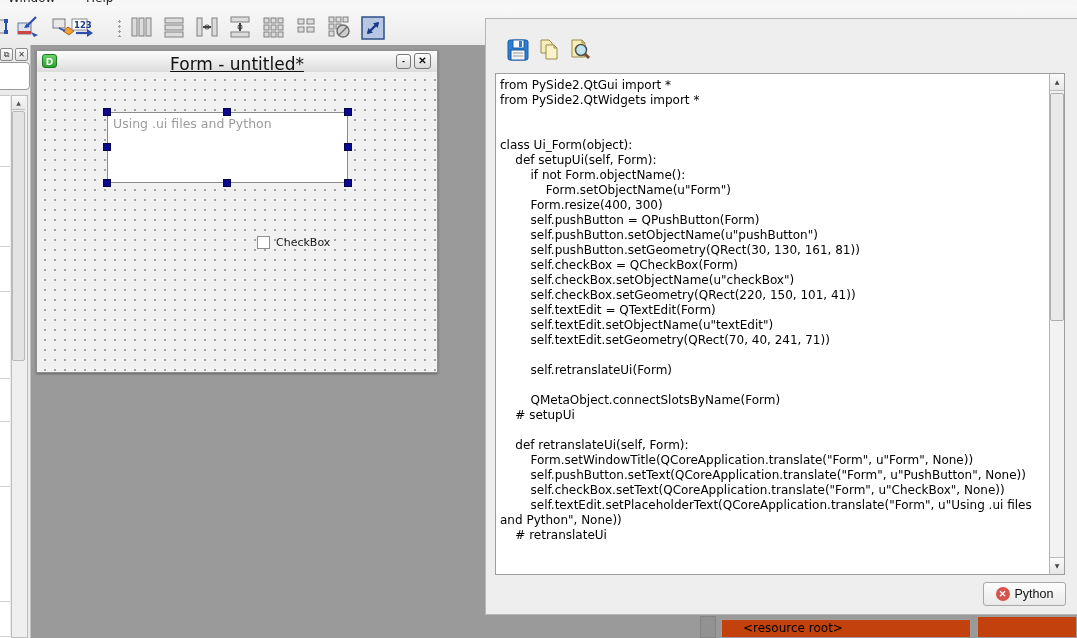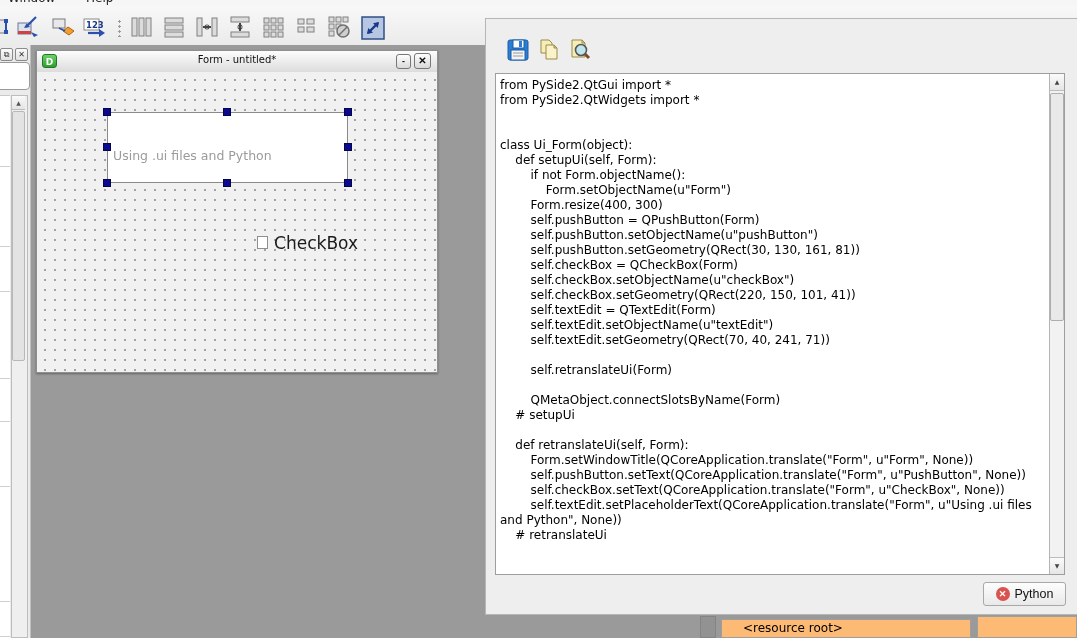--- a/index.html
+++ b/index.html
@@ -24,36 +24,36 @@
   .vscroll-left{position:absolute;left:11px;top:50px;width:15px;bottom:0;background:#efefef;border:1px solid #bdbdbd;}
   .vscroll-left .arrow{position:absolute;left:0;top:0;width:13px;height:13px;background:linear-gradient(#fafafa,#e4e4e4);
     border-bottom:1px solid #bdbdbd;font-size:6px;line-height:13px;text-align:center;color:#555;}
   .vscroll-left .thumb{position:absolute;left:0;top:15px;width:13px;height:250px;background:#e3e3e3;border:1px solid #b8b8b8;border-radius:2px;box-sizing:border-box;}
   
   .mdi{position:absolute;left:30px;top:45px;right:0;bottom:0;background:#9a9a9a;}
   
   .formwin{position:absolute;left:36px;top:50px;width:402px;height:323px;border:1px solid #8f8f8f;
     background:#f1f1f1;box-shadow:0 1px 2px rgba(0,0,0,.35);box-sizing:border-box;}
   .formwin .titlebar{position:relative;height:21px;background:linear-gradient(#fdfdfd,#dcdcdc);border-bottom:1px solid #aeaeae;}
-  .formwin .title{position:absolute;left:0;right:0;top:3px;text-align:center;font-size:10px;color:#111;}
+  .formwin .title{position:absolute;left:0;right:0;top:3px;text-align:center;font-size:17px;color:#111;text-decoration:underline;}
   .dbadge{position:absolute;left:5px;top:3px;width:15px;height:14px;border-radius:3px;border:1px solid #1e7a1e;
     background:linear-gradient(#6ed06e,#2f9e2f);color:#fff;font-size:9px;font-weight:bold;text-align:center;line-height:14px;box-sizing:border-box;}
   .winbtn{position:absolute;top:3px;width:15px;height:15px;border:1px solid #777;border-radius:3px;
     background:linear-gradient(#fefefe,#d9d9d9);font-size:9px;line-height:13px;text-align:center;color:#111;padding:0;font-weight:bold;}
   .winbtn.close{width:17px;height:16px;top:2px;font-size:10px;line-height:14px;}
   .formbody{position:absolute;left:0;top:21px;right:0;bottom:0;background-color:#f1f1f1;
     background-image:radial-gradient(circle,#a3a3a3 0.9px,transparent 1.05px);background-size:10px 10px;background-position:3px 3px;}
   .qtextedit{position:absolute;left:70px;top:40px;width:241px;height:71px;background:#fff;border:1px solid #8a8a8a;box-sizing:border-box;}
-  .qtextedit .ph{position:absolute;left:5px;top:3px;font-size:12.5px;color:#9b9b9b;margin-top:32px;}
+  .qtextedit .ph{position:absolute;left:5px;top:3px;font-size:12.5px;color:#9b9b9b;}
   .handle{position:absolute;width:8px;height:8px;background:#0a0a90;border:1px solid #05054a;box-sizing:border-box;}
   .qpushbutton{position:absolute;left:30px;top:132px;width:160px;height:74px;border:1px solid #a0a0a0;border-radius:2px;
     background:linear-gradient(#fafafa,#dedede);font-size:12.5px;color:#1a1a1a;display:flex;align-items:center;justify-content:center;}
   .qcheckbox{position:absolute;left:220px;top:150px;width:101px;height:41px;display:flex;align-items:center;gap:6px;}
   .cbind{width:13px;height:13px;background:#fff;border:1px solid #8f8f8f;box-sizing:border-box;}
-  .cblabel{font-size:17px;color:#1a1a1a;}
+  .cblabel{font-size:11px;color:#1a1a1a;}
   
   .dialog{position:absolute;left:485px;top:18px;width:632px;height:597px;background:#eeeeee;border:1px solid #b6b6b6;box-sizing:border-box;}
   .dbtn{position:absolute;top:18px;width:26px;height:26px;border:0;background:transparent;padding:0;}
   .codearea{position:absolute;left:9px;top:54px;width:570px;height:502px;background:#fff;border:1px solid #9e9e9e;box-sizing:border-box;}
   .codearea pre{position:absolute;left:0;top:0;right:15px;bottom:0;margin:0;padding:4px 2px 3px 4px;overflow:hidden;
     font-family:"DejaVu Sans","Liberation Sans",sans-serif;font-size:12px;line-height:15px;white-space:pre-wrap;color:#000;}
   .vscroll{position:absolute;right:0;top:0;width:15px;bottom:0;background:#f2f2f2;border-left:1px solid #b4b4b4;box-sizing:border-box;}
   .vscroll .sbtn{position:absolute;left:0;width:14px;height:16px;background:linear-gradient(#fafafa,#e6e6e6);
     font-size:6px;text-align:center;color:#444;line-height:16px;}
   .vscroll .up{top:0;border-bottom:1px solid #bdbdbd;}
@@ -62,21 +62,21 @@
   .closebtn{position:absolute;left:497px;top:563px;width:83px;height:24px;border:1px solid #a8a8a8;border-radius:3px;
     background:linear-gradient(#fdfdfd,#e9e9e9);display:flex;align-items:center;justify-content:center;gap:5px;font-size:12.5px;color:#111;}
   .redx{width:14px;height:14px;border-radius:50%;background:#d9534f;color:#fff;font-size:9px;font-weight:bold;line-height:14px;text-align:center;}
   
   .rightsliver{position:absolute;left:1065px;top:45px;width:12px;height:560px;background:#fff;border-left:1px solid #bdbdbd;box-sizing:border-box;}
   .rightsliver .dash{position:absolute;left:2px;width:8px;height:2px;background:#8f8f8f;}
   .rightsliver .bluefrag{position:absolute;left:0;width:12px;height:9px;background:#2a6cc8;}
   .rightsliver .grayfrag{position:absolute;left:0;width:12px;height:13px;background:#8f8f8f;}
   
   .graysq{position:absolute;left:700px;top:616px;width:16px;height:22px;background:#929292;border:1px solid #848484;box-sizing:border-box;}
-  .resbox{position:absolute;background:#fdba74;border:1px solid #9e9e9e;box-sizing:border-box;}
+  .resbox{position:absolute;background:#c2410c;border:1px solid #9e9e9e;box-sizing:border-box;}
   .resbox.one{left:721px;top:619px;width:250px;height:19px;}
   .resbox.two{left:977px;top:616px;width:100px;height:22px;}
   .resbox .lbl{position:absolute;left:21px;top:1px;font-size:12px;color:#000;}
   svg{display:block;}
 </style>
 </head>
 <body>
 
 <div class="screen">
 
@@ -103,21 +103,21 @@
             <path d="M15 17 l7 3 -4 2 z" fill="#2a4fae"></path>
           </svg></span>
     </button>
     <button class="tbtn" style="left:51px">
       <span><svg width="24" height="24" viewBox="0 0 24 24">
             <rect x="2" y="4" width="12" height="9" fill="#e8e8e8" stroke="#7a7a7a"></rect>
             <path d="M12 16 l5 -4 6 4 -5 4 z" fill="#f0a030" stroke="#b06010"></path>
             <path d="M8 13 L14 16" stroke="#2a4fae" stroke-width="1.8"></path>
           </svg></span>
     </button>
-    <button class="tbtn" style="left:82px">
+    <button class="tbtn" style="left:70px">
       <span><svg width="24" height="24" viewBox="0 0 24 24">
             <rect x="2" y="4" width="15" height="11" fill="#fff" stroke="#8a8a8a"></rect>
             <text x="4" y="13" font-size="8.5" font-weight="bold" fill="#1a3a8a" font-family="DejaVu Sans">123</text>
             <path d="M6 18 L18 18" stroke="#2a4fae" stroke-width="2.2"></path>
             <path d="M17 14 l6 4 -6 4 z" fill="#2a4fae"></path>
           </svg></span>
     </button>
 
     <div class="tsep" style="left:118px"></div>
 

